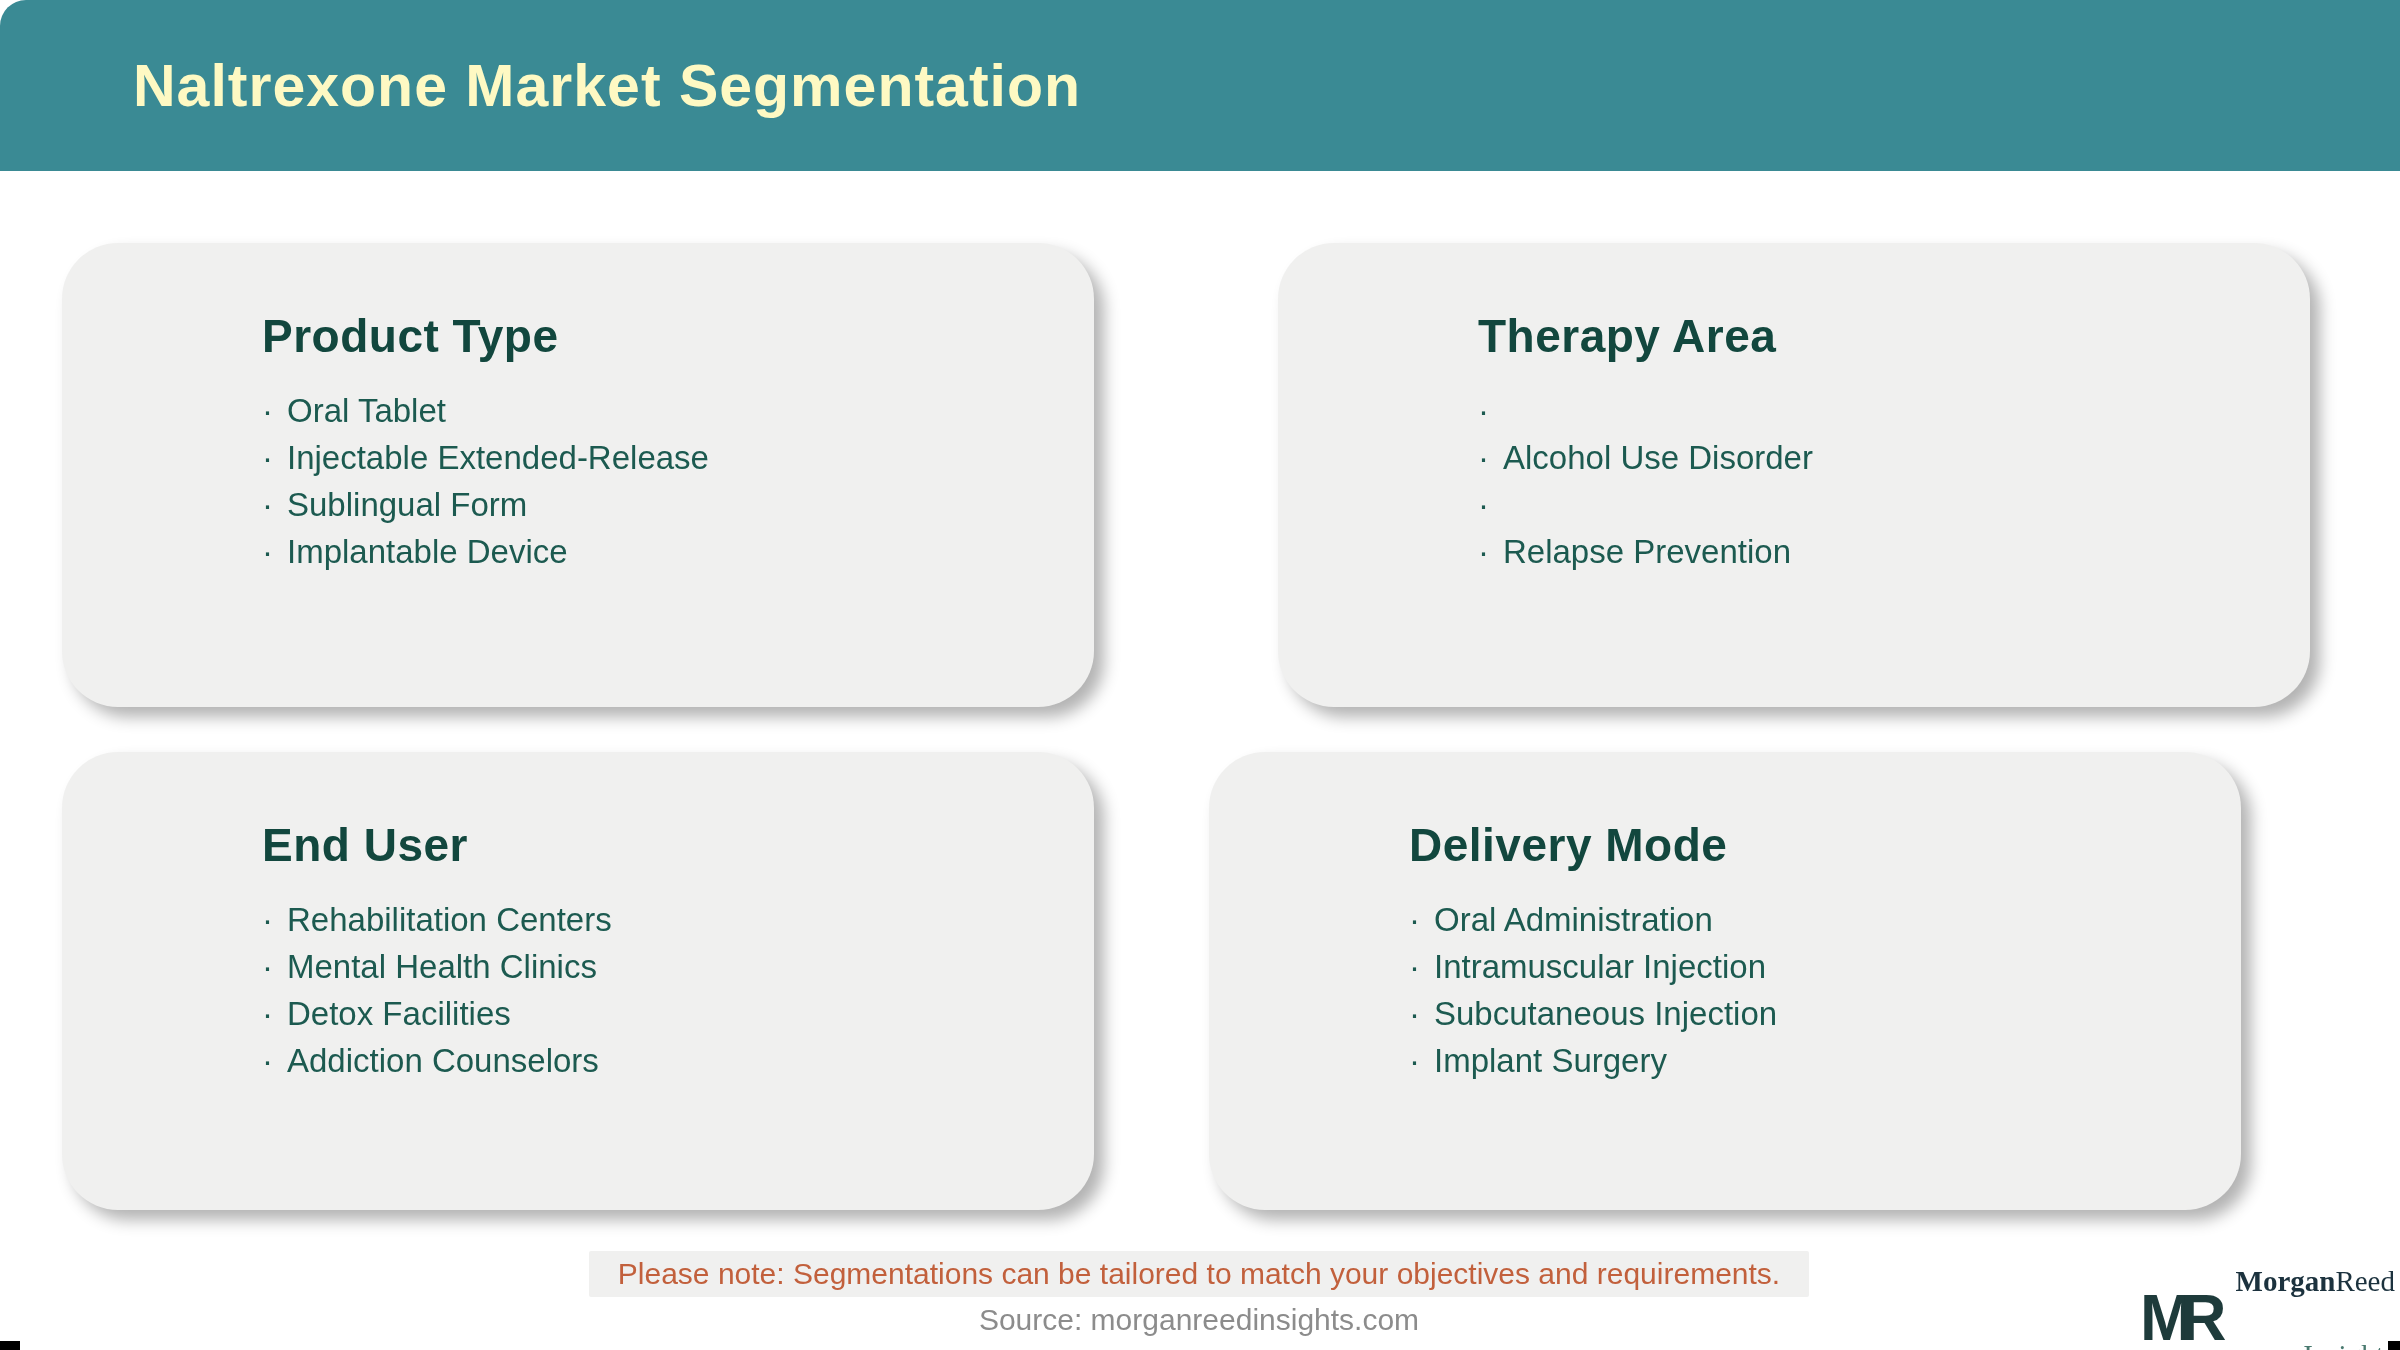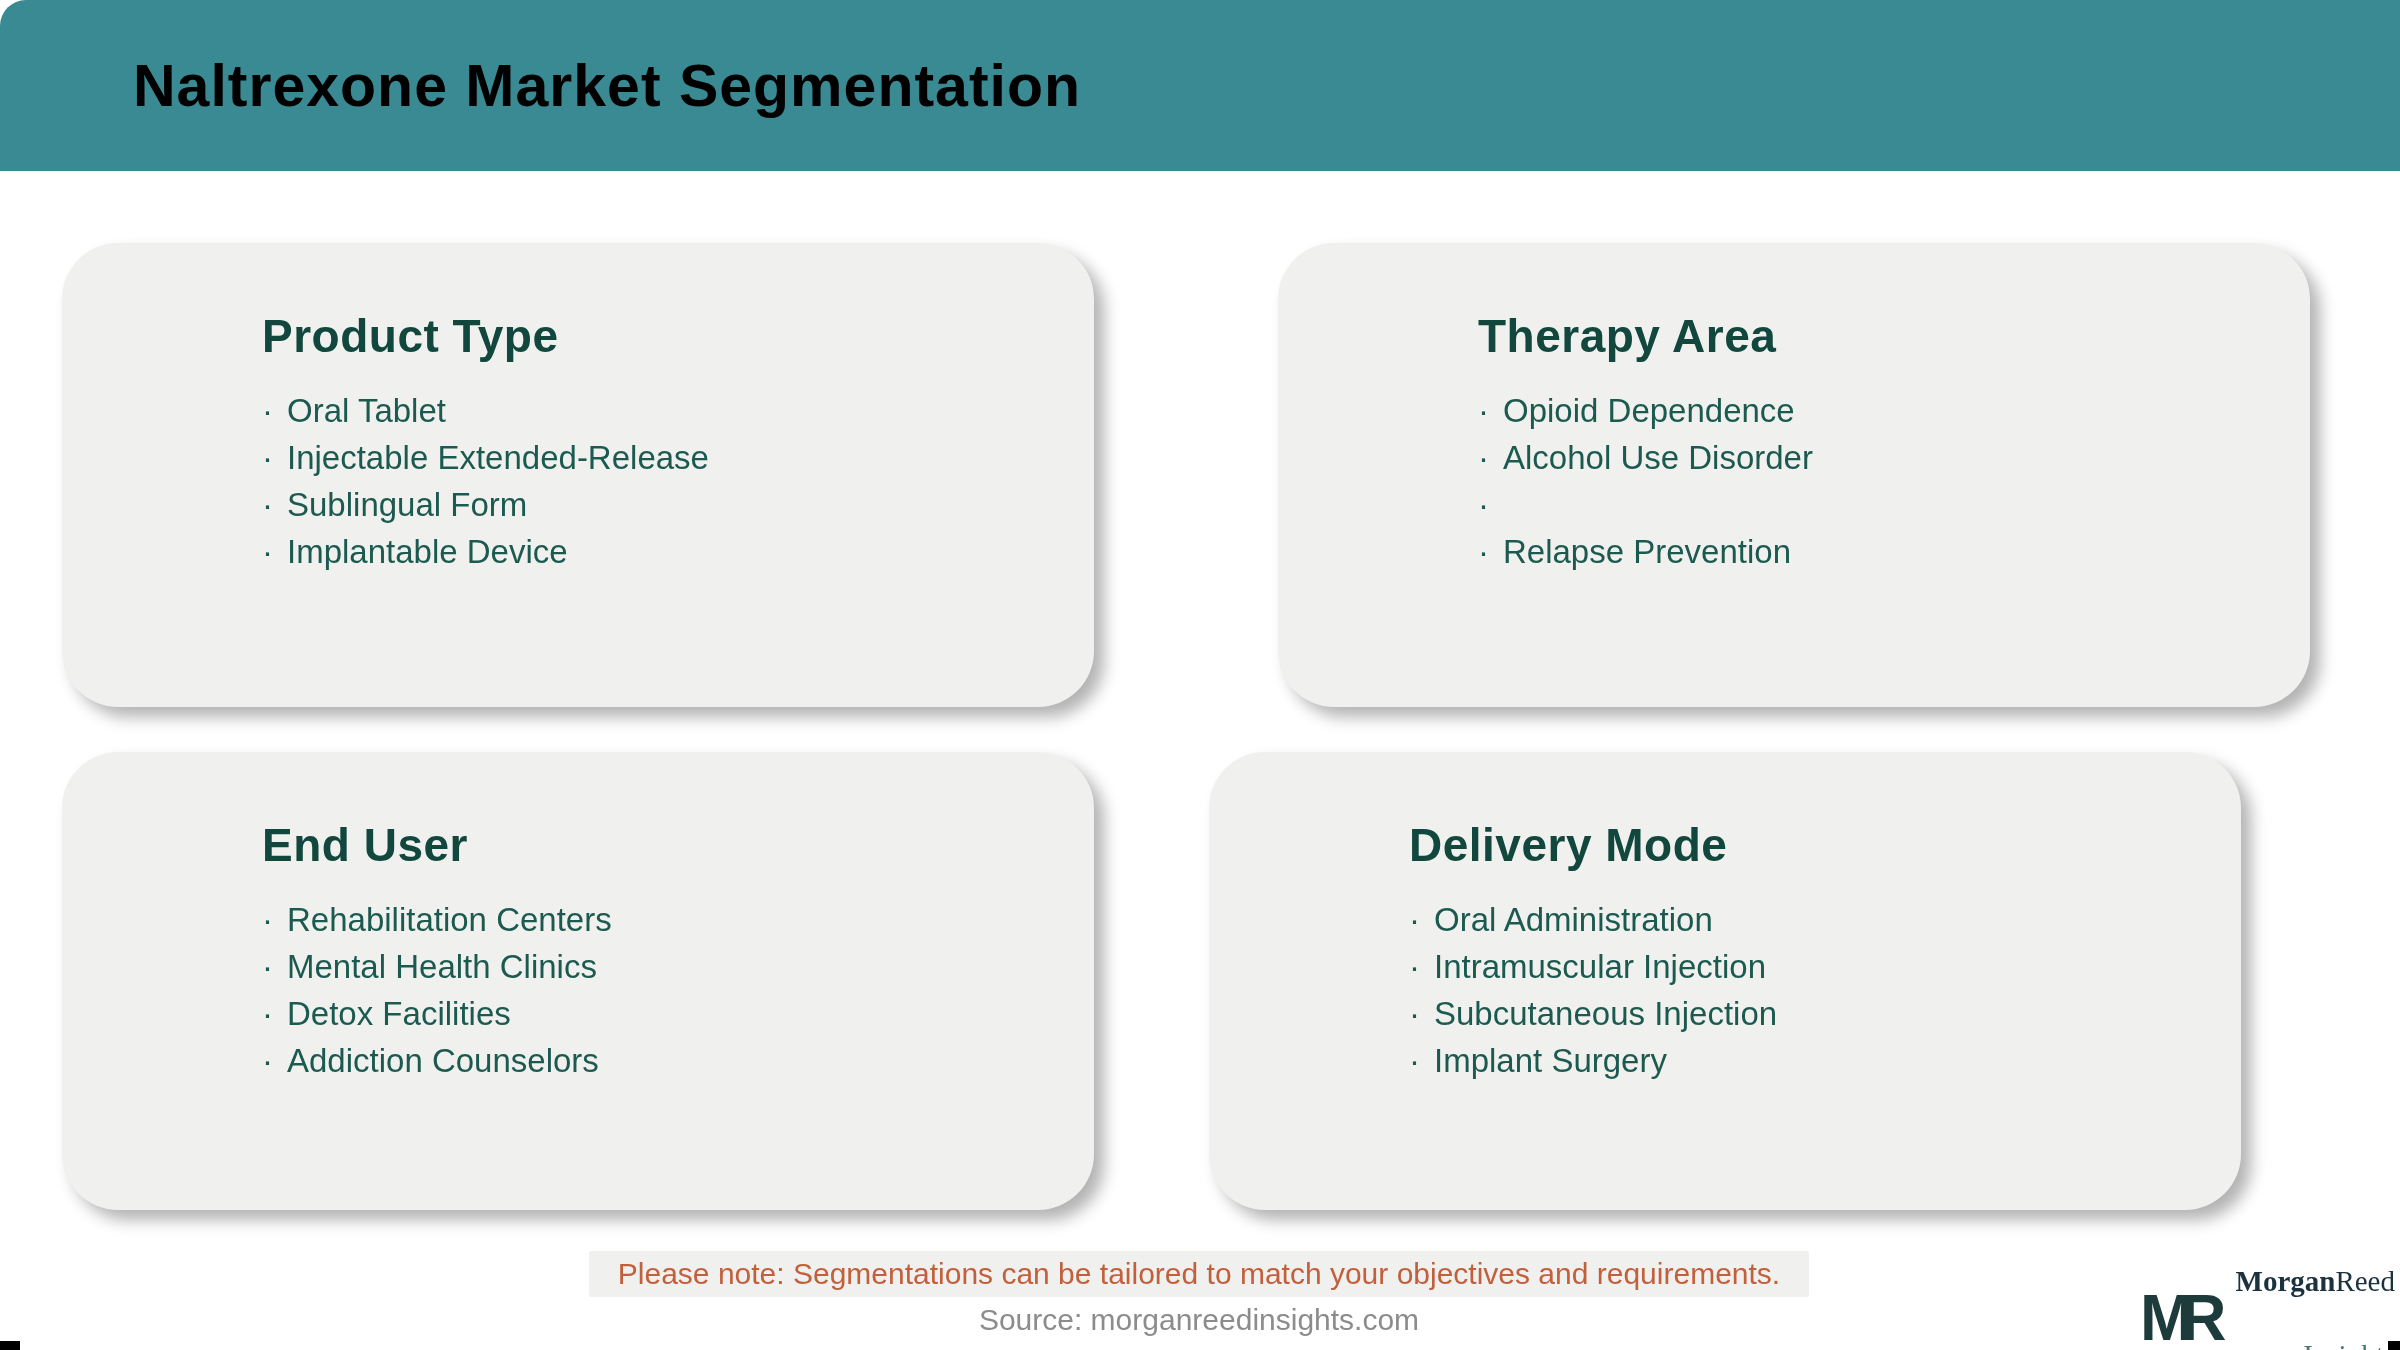--- a/index.html
+++ b/index.html
@@ -14,21 +14,21 @@
   
   .header {
     position:absolute; left:0; top:0; width:2400px; height:171px;
     background:#3A8A94;
     border-top-left-radius:26px;
   }
   .header .title {
     position:absolute; left:133px; top:0; height:171px;
     display:flex; align-items:center;
     margin:0;
-    color:#000000; font-size:59px; font-weight:700; letter-spacing:1px;
+    color:#fef9c3; font-size:59px; font-weight:700; letter-spacing:1px;
   }
 
   
   .card {
     position:absolute; width:1032px;
     background:#F0F0EF;
     border-radius:56px;
     box-shadow:10px 10px 16px rgba(0,0,0,0.30);
     box-sizing:border-box;
     padding:58px 50px 0 200px;
@@ -112,21 +112,20 @@
         <span>Implantable Device</span>
       </li>
   </ul>
 </div>
 
 <div class="card card-therapy">
   <h2>Therapy Area</h2>
   <ul>
     <li>
         <span class="bullet-glyph">·</span>
-        <span>Opioid Dependence</span>
       </li>
     <li>
         <span class="bullet-glyph">·</span>
         <span>Alcohol Use Disorder</span>
       </li>
     <li>
         <span class="bullet-glyph">·</span>
       </li>
     <li>
         <span class="bullet-glyph">·</span>

